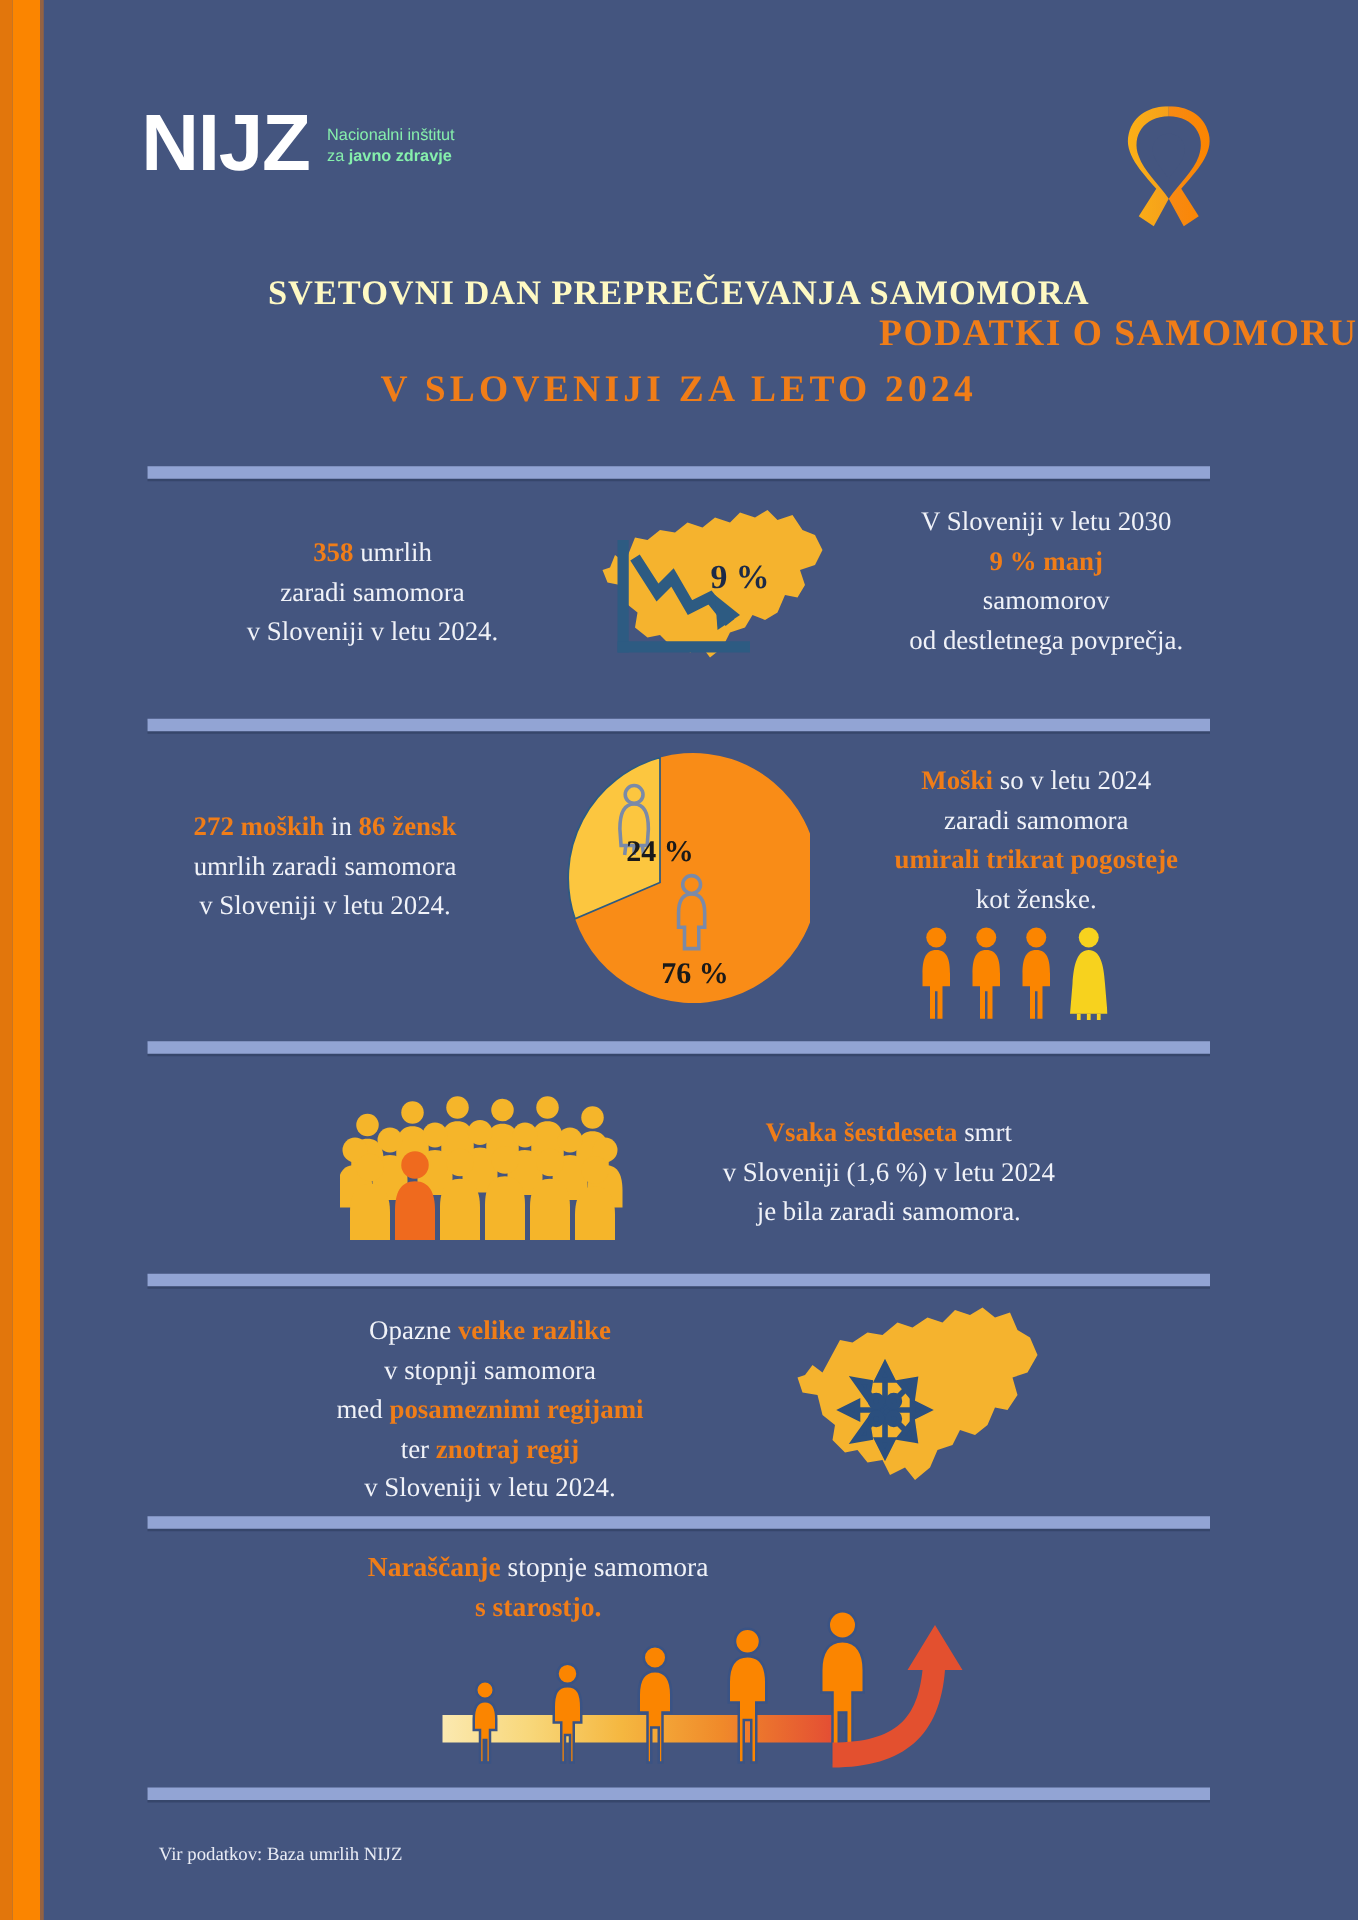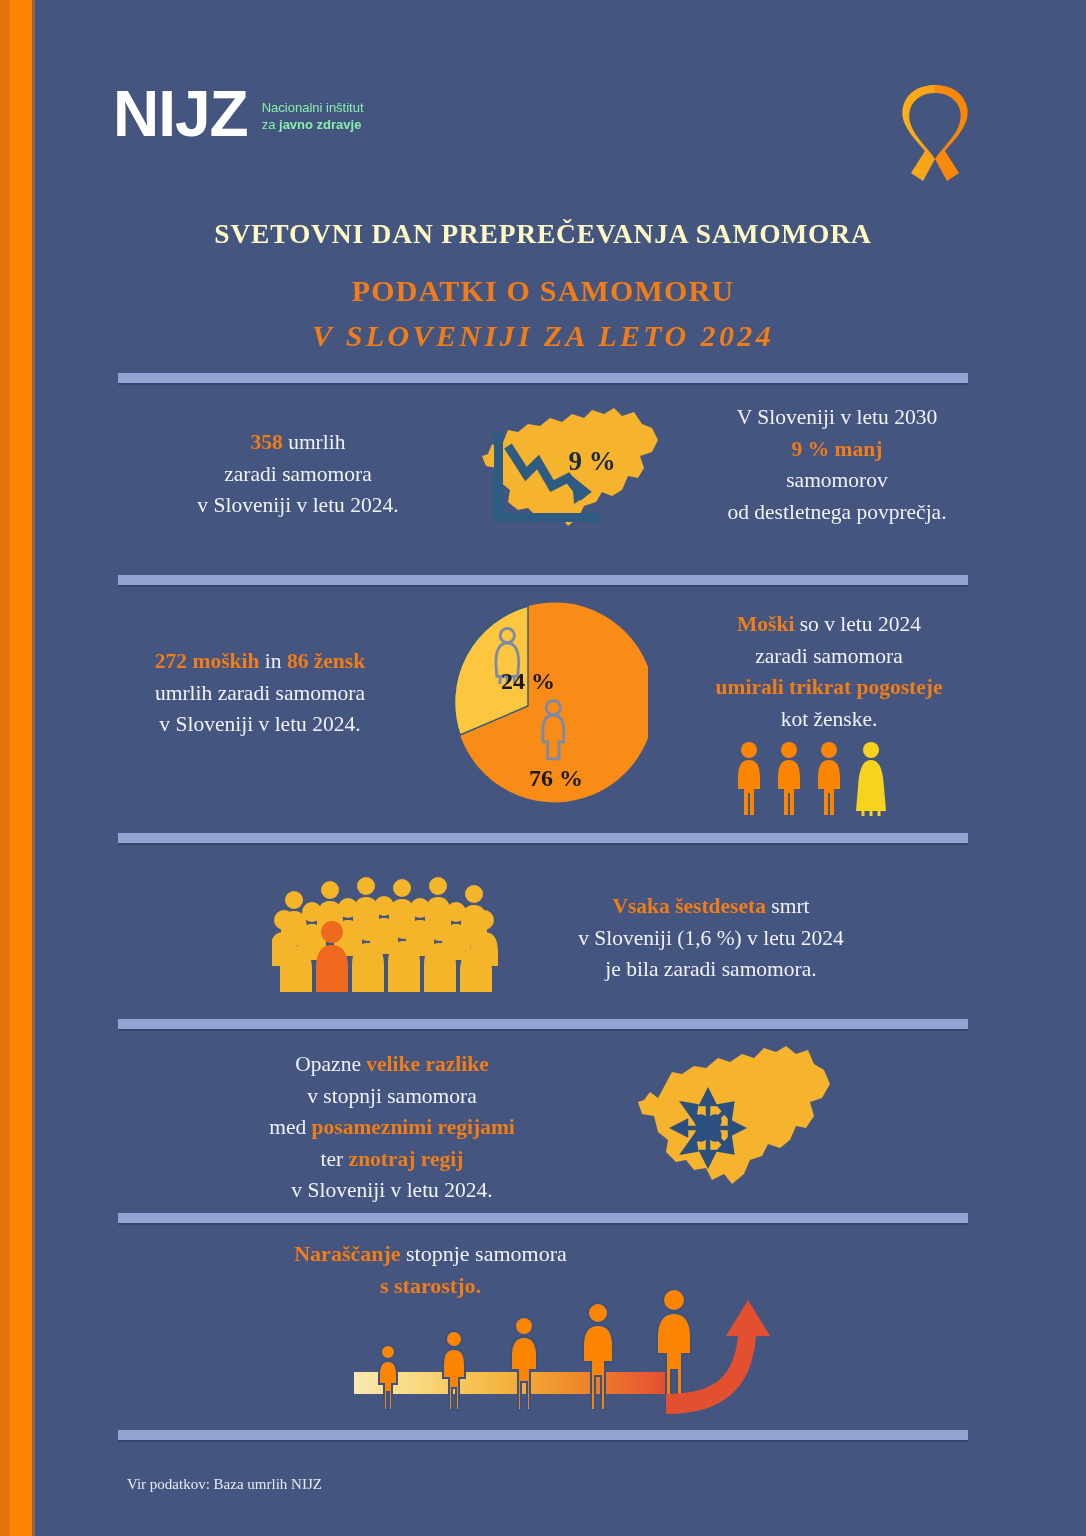--- a/index.html
+++ b/index.html
@@ -30,25 +30,25 @@
   .ribbon{position:absolute;left:895px;top:85px;width:80px;height:100px;}
 
   
   .title-block{position:absolute;left:0;top:218px;width:1086px;text-align:center;}
   .t-main{
     font-family:"Liberation Serif",serif;font-weight:bold;color:#fef9c3;
     font-size:27.5px;letter-spacing:.8px;
   }
   .t-sub1{
     font-family:"Liberation Serif",serif;font-weight:bold;color:#f07d18;
-    font-size:30px;letter-spacing:1.2px;margin-top:24px;
+    font-size:30px;letter-spacing:1.2px;text-align:right;
   }
   .t-sub2{
     font-family:"Liberation Serif",serif;font-weight:bold;color:#f07d18;
-    font-size:30px;letter-spacing:3.4px;margin-top:11px;font-style:italic;
+    font-size:30px;letter-spacing:3.4px;margin-top:11px;
   }
 
   
   .divider{position:absolute;left:118px;width:850px;height:10px;background:#92a4d4;
     box-shadow:0 2px 0 rgba(30,42,72,.35);}
 
   
   .tb{position:absolute;color:#f0f2f8;font-size:21.5px;line-height:1.47;text-align:center;}
   .tb .hl{color:#f07d18;font-weight:bold;}
 

